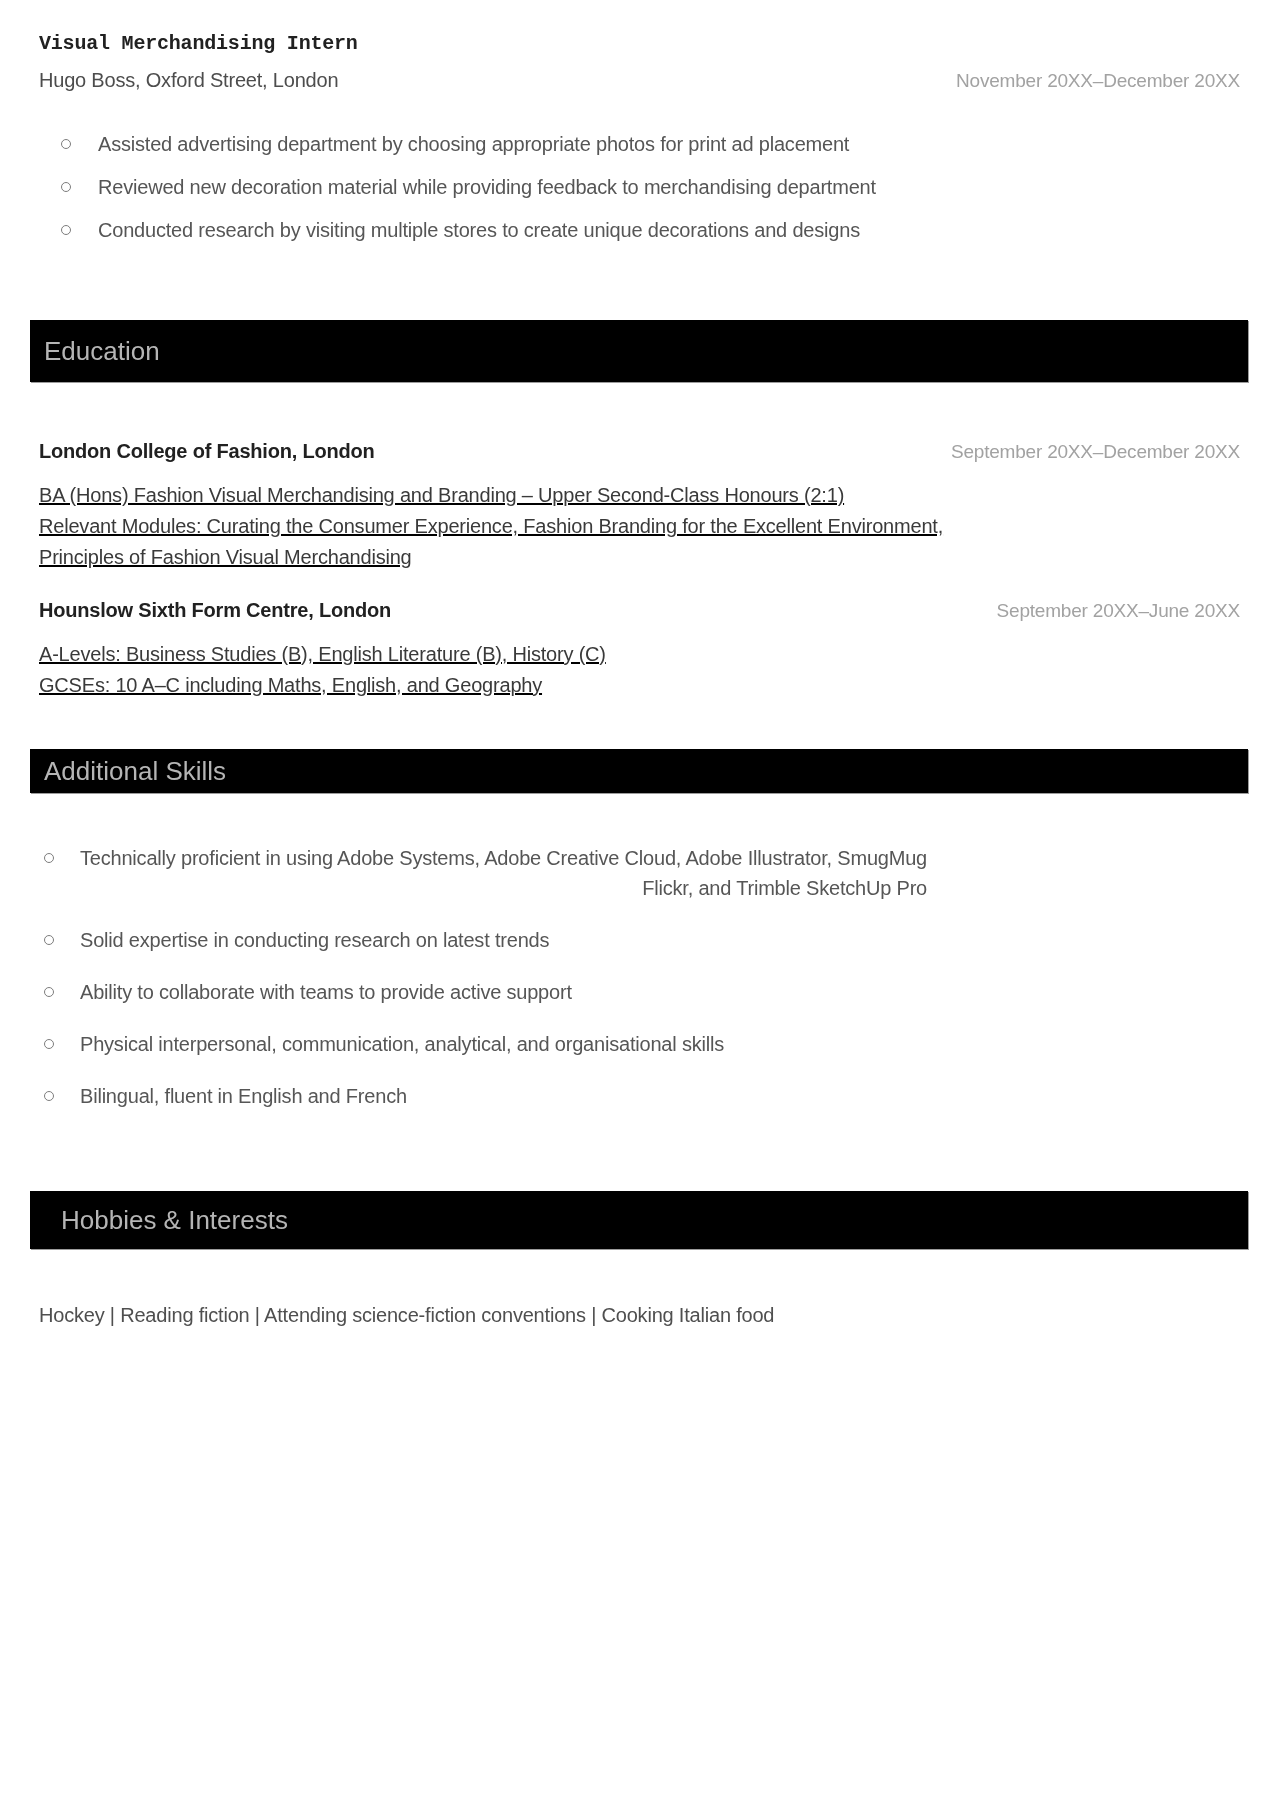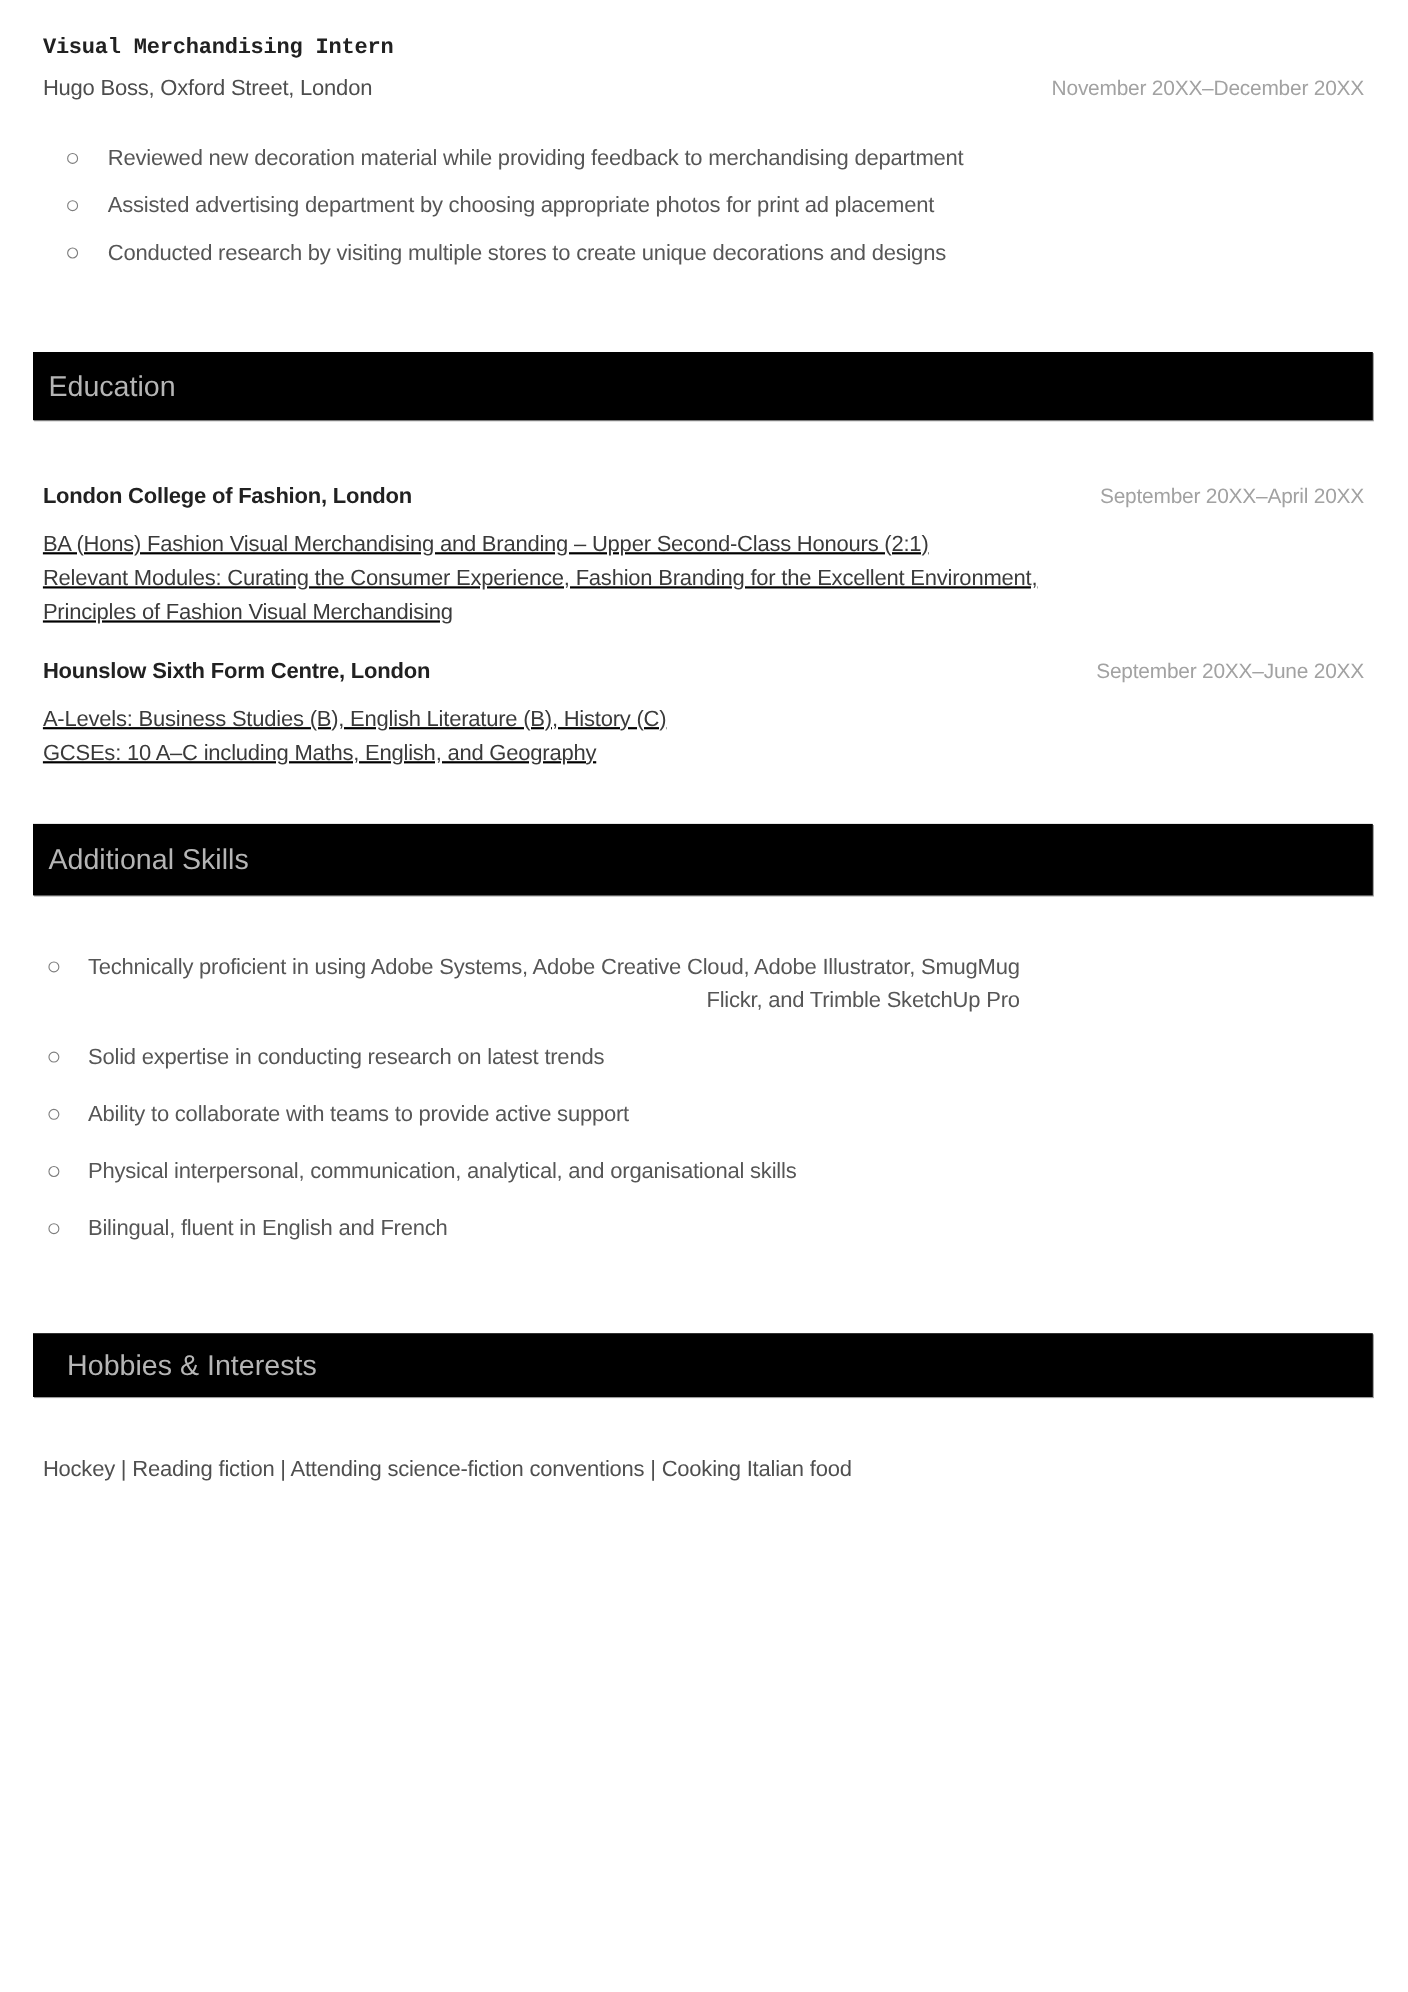--- a/index.html
+++ b/index.html
@@ -76,21 +76,21 @@
     color: #b5b5b5;
     display: flex;
     align-items: center;
     font-size: 26px;
     font-weight: 400;
     padding-left: 14px;
     box-shadow: 1px 1px 0 0 #9c9c9c;
     letter-spacing: 0;
   }
   .bar-education { margin-top: 75px; height: 62px; }
-  .bar-skills { margin-top: 48px; height: 65px; align-items: center; }
+  .bar-skills { margin-top: 48px; height: 44px; align-items: center; }
   .bar-hobbies { margin-top: 80px; height: 58px; padding-left: 31px; }
 
   
   .edu-entry-1 { margin-top: 56px; }
   .edu-entry-2 { margin-top: 24px; }
   .school {
     font-size: 20px;
     line-height: 27px;
     font-weight: bold;
     color: #212121;
@@ -118,40 +118,40 @@
 
     <h2 class="job-title">Visual Merchandising Intern</h2>
     <div class="row company-row">
       <span class="company">Hugo Boss, Oxford Street, London</span>
       <span class="date">November 20XX–December 20XX</span>
     </div>
 
     <ul class="bullets exp-bullets">
       <li>
         <span class="marker"></span>
+        <span class="li-text">Assisted advertising department by choosing appropriate photos for print ad placement</span>
+      </li>
+      <li>
+        <span class="marker"></span>
         <span class="li-text">Reviewed new decoration material while providing feedback to merchandising department</span>
-      </li>
-      <li>
-        <span class="marker"></span>
-        <span class="li-text">Assisted advertising department by choosing appropriate photos for print ad placement</span>
       </li>
       <li>
         <span class="marker"></span>
         <span class="li-text">Conducted research by visiting multiple stores to create unique decorations and designs</span>
       </li>
     </ul>
 
     <div class="section-bar bar-education">
       <span>Education</span>
     </div>
 
     <div class="edu-entry edu-entry-1">
       <div class="row">
         <span class="school">London College of Fashion, London</span>
-        <span class="date">September 20XX–April 20XX</span>
+        <span class="date">September 20XX–December 20XX</span>
       </div>
       <div class="edu-lines">
         <div class="edu-line">BA (Hons) Fashion Visual Merchandising and Branding – Upper Second-Class Honours (2:1)</div>
         <div class="edu-line">Relevant Modules: Curating the Consumer Experience, Fashion Branding for the Excellent Environment,</div>
         <div class="edu-line">Principles of Fashion Visual Merchandising</div>
       </div>
     </div>
 
     <div class="edu-entry edu-entry-2">
       <div class="row">

